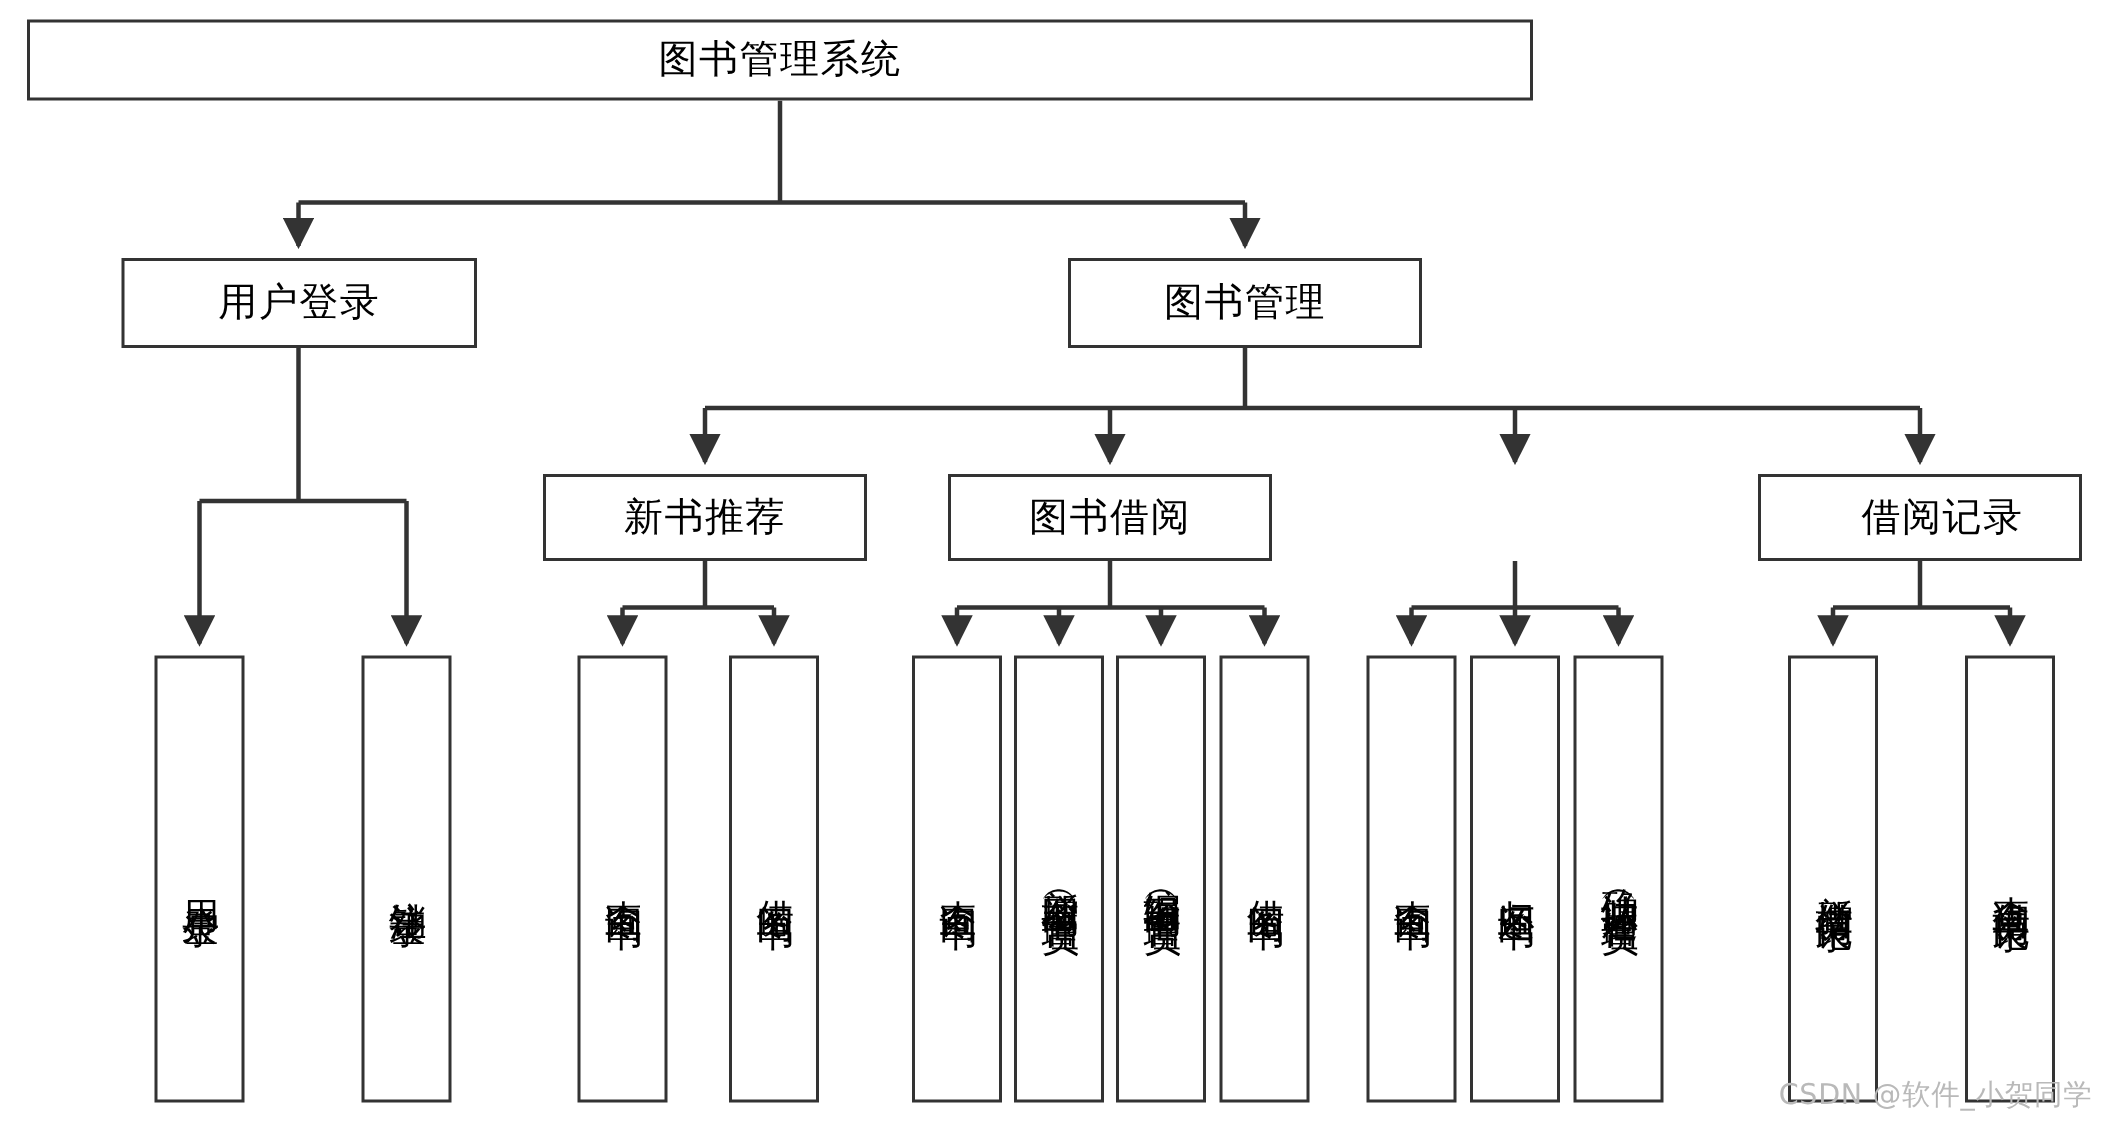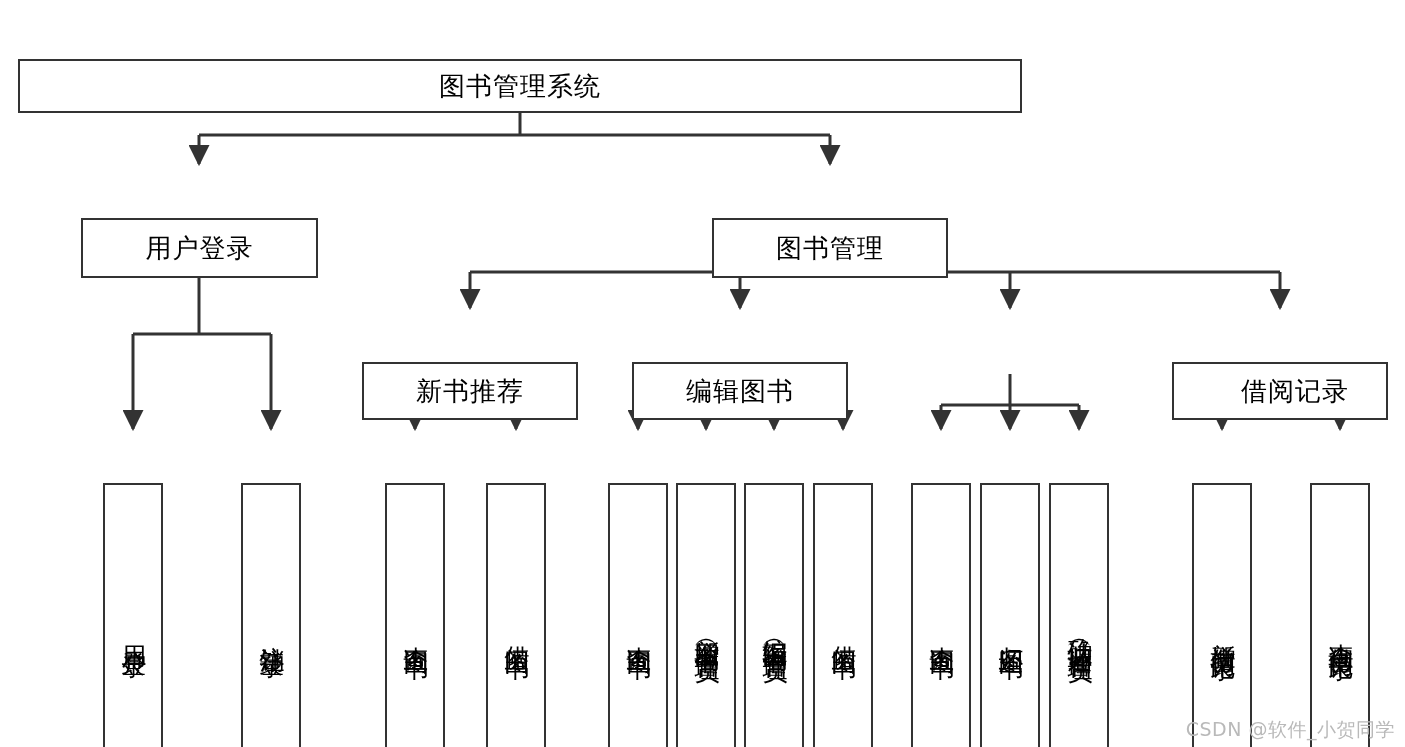--- a/index.html
+++ b/index.html
@@ -28,21 +28,20 @@
   }
   .node {
     position: absolute;
     box-sizing: border-box;
     background: #ffffff;
     border: 2px solid #333333;
     display: flex;
     align-items: center;
     justify-content: center;
     color: #000000;
-    margin-top: 46px;
   }
   .node.horiz {
     font-size: 26px;
     letter-spacing: 1px;
     line-height: 1.1;
   }
   .node.vert {
     writing-mode: vertical-rl;
     text-orientation: upright;
     font-size: 25px;
@@ -134,21 +133,21 @@
     <span class="label">用户登录</span>
   </div>
   <div class="node horiz" style="left:712px; top:172px; width:236px; height:60px;justify-content:center;">
     <span class="label">图书管理</span>
   </div>
 
   <div class="node horiz" style="left:362px; top:316px; width:216px; height:58px;">
     <span class="label">新书推荐</span>
   </div>
   <div class="node horiz" style="left:632px; top:316px; width:216px; height:58px;">
-    <span class="label">编辑图书</span>
+    <span class="label">图书借阅</span>
   </div>
   <div class="node horiz" style="left:1172px; top:316px; width:216px; height:58px;padding-left:30px;">
     <span class="label">借阅记录</span>
   </div>
 
   <div class="node vert" style="left:103px; top:437px; width:60px; height:298px;">
     <span class="label">用户登录</span>
   </div>
   <div class="node vert" style="left:241px; top:437px; width:60px; height:298px;">
     <span class="label">注销登录</span>

